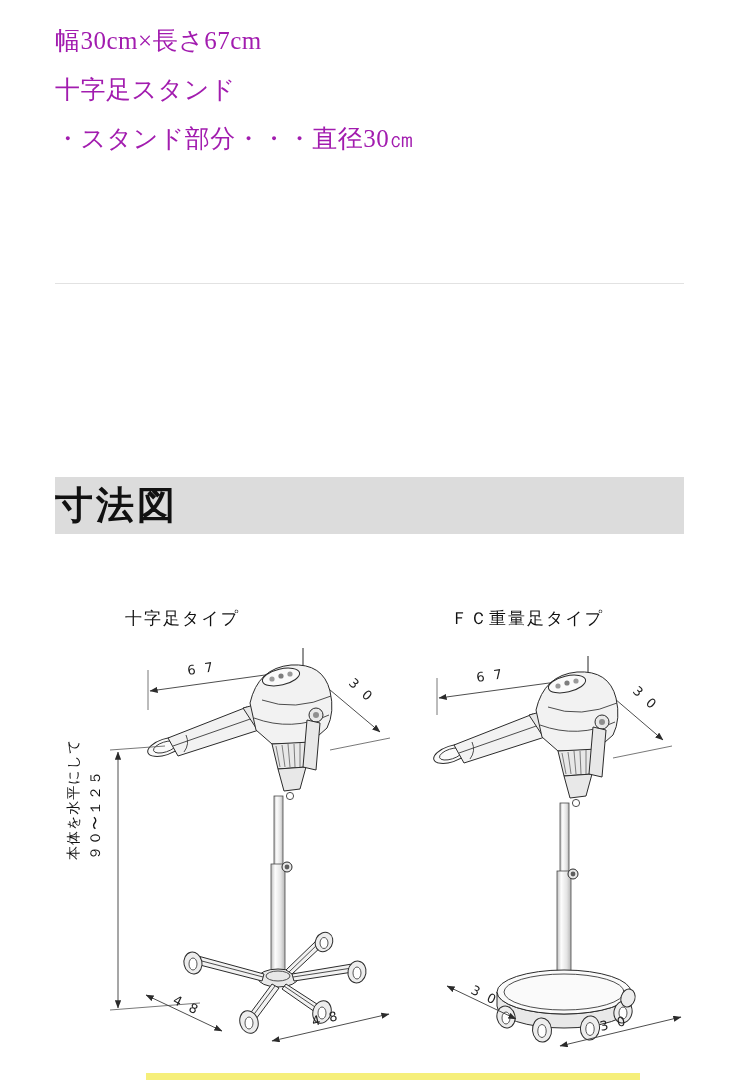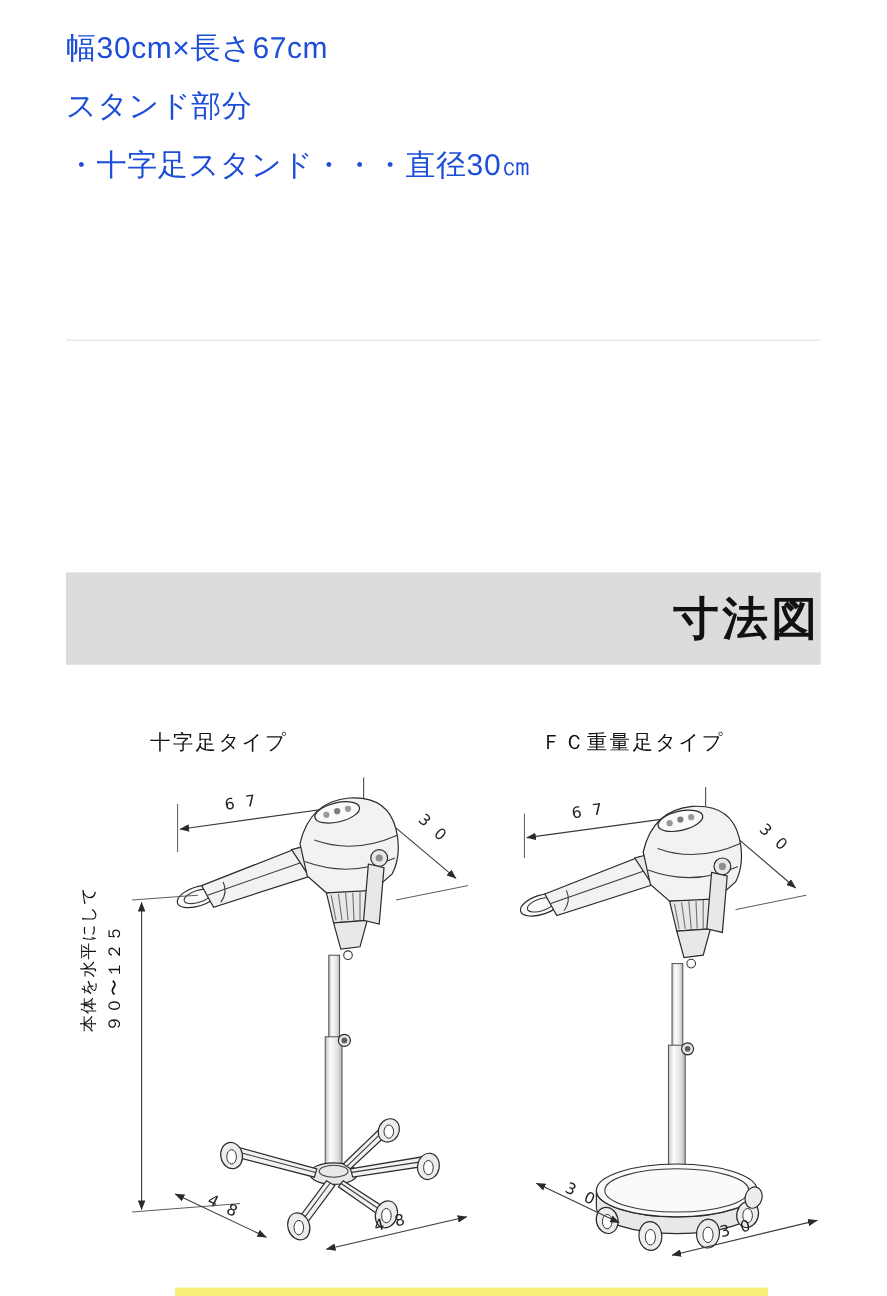--- a/index.html
+++ b/index.html
@@ -14,40 +14,40 @@
     color: #1a1a1a;
     overflow: hidden;
   }
 
   
   #spec-block {
     position: absolute;
     left: 55px; top: 16px; width: 630px;
   }
   .spec-line {
-    font-family: Liberation Sans, sans-serif;
+    font-family: Liberation Serif, serif;
     font-size: 25px;
     line-height: 49px;
     letter-spacing: 0.5px;
-    color: #1d4ed8;
+    color: #a21caf;
     white-space: nowrap;
   }
 
   #spec-divider {
     position: absolute;
     left: 55px; top: 283px; width: 629px; height: 1px;
     background: #e2e2e2;
   }
 
   
   #section-banner {
     position: absolute;
-    left: 55px; top: 477px; width: 629px; height: 77px;
+    left: 55px; top: 477px; width: 629px; height: 57px;
     background: #dcdcdc;
-    display: flex; align-items: center; justify-content: flex-end; padding-left: 36px;
+    display: flex; align-items: center; justify-content: flex-start;
   }
   #section-banner-title {
     font-family: "DejaVu Sans", "Liberation Sans", sans-serif;
     font-weight: bold;
     font-size: 38px;
     letter-spacing: 3px;
     color: #111111;
   }
 
   
@@ -87,22 +87,22 @@
     position: absolute;
     left: 146px; bottom: 0px; width: 494px; height: 7px;
     background: #f6ef7a;
   }
 </style>
 </head>
 <body>
 
 <div id="spec-block">
   <div class="spec-line">幅30cm×長さ67cm</div>
-  <div class="spec-line">スタンド部分</div>
-  <div class="spec-line">・十字足スタンド・・・直径30㎝</div>
+  <div class="spec-line">十字足スタンド</div>
+  <div class="spec-line">・スタンド部分・・・直径30㎝</div>
 </div>
 
 <div id="spec-divider"></div>
 
 <div id="section-banner" style="background: rgb(220, 220, 220);">
   <span id="section-banner-title">寸法図</span>
 </div>
 
 <div id="diagram-area">
 <svg id="diagram-svg" width="739" height="500" viewBox="0 0 739 500" xmlns="http://www.w3.org/2000/svg">

